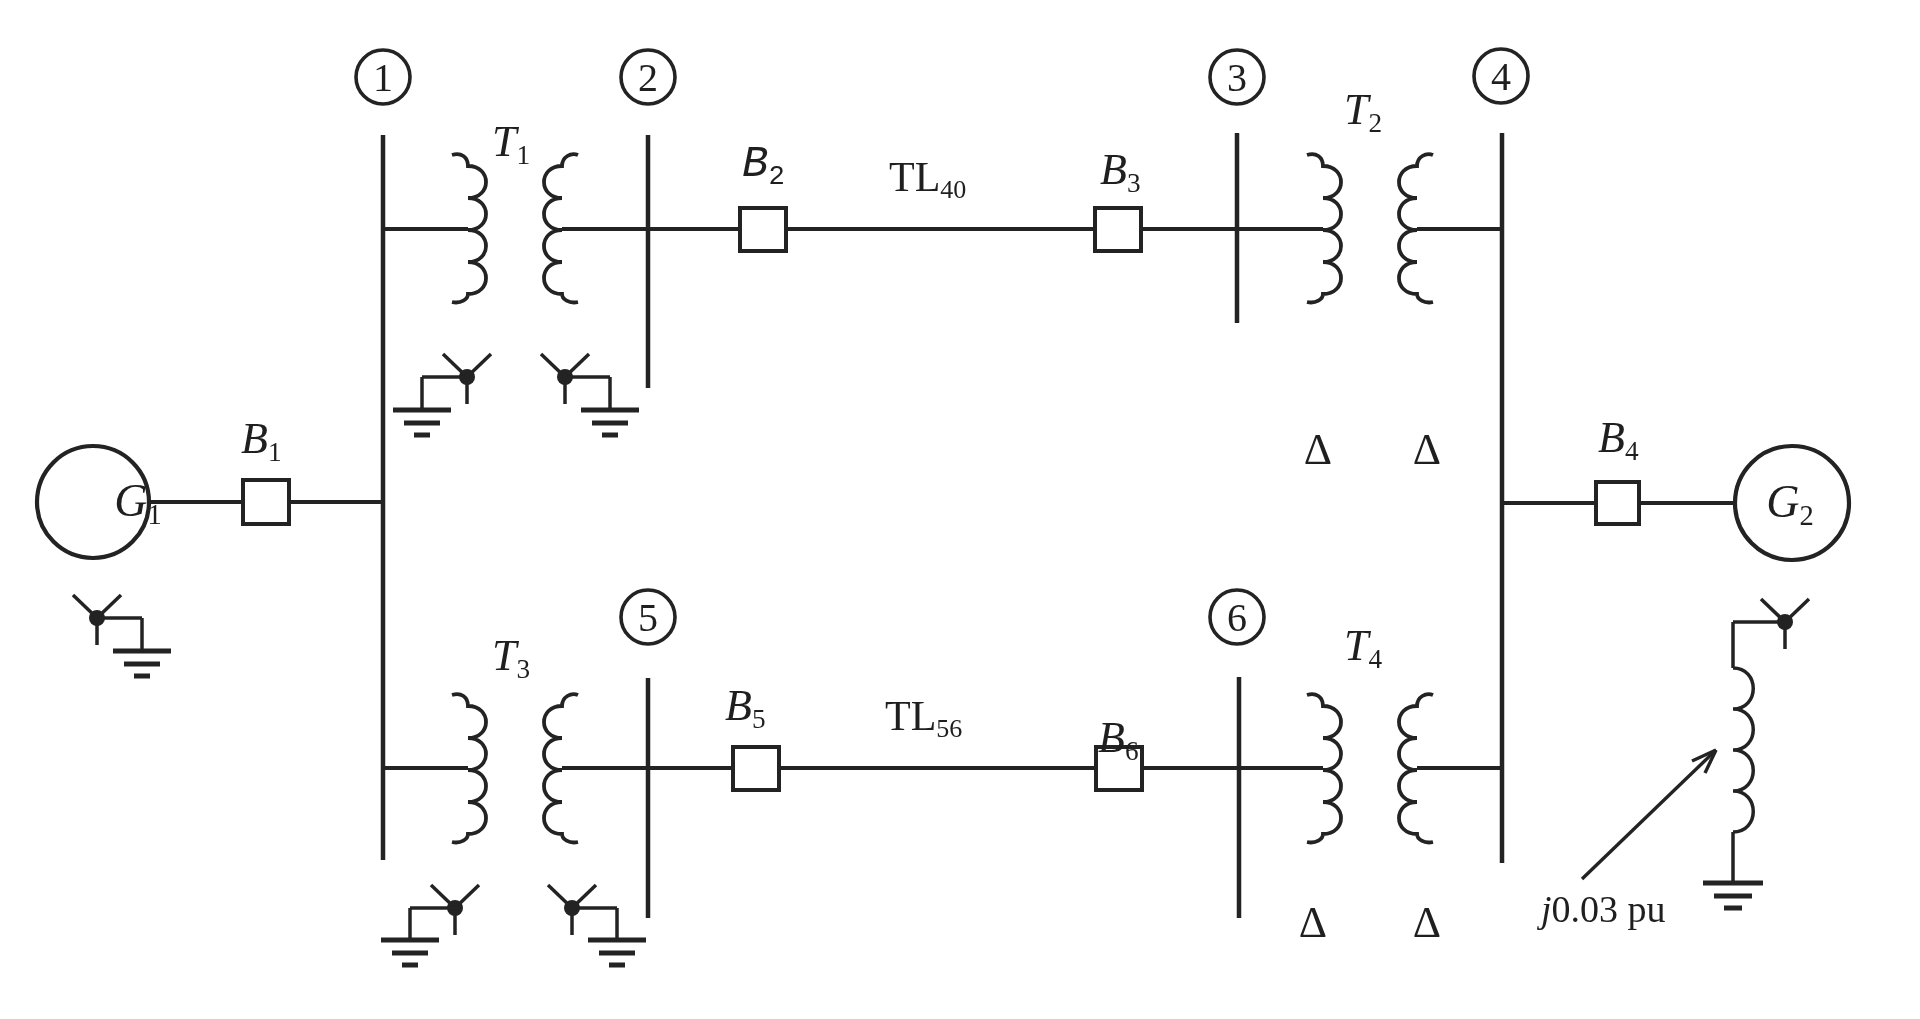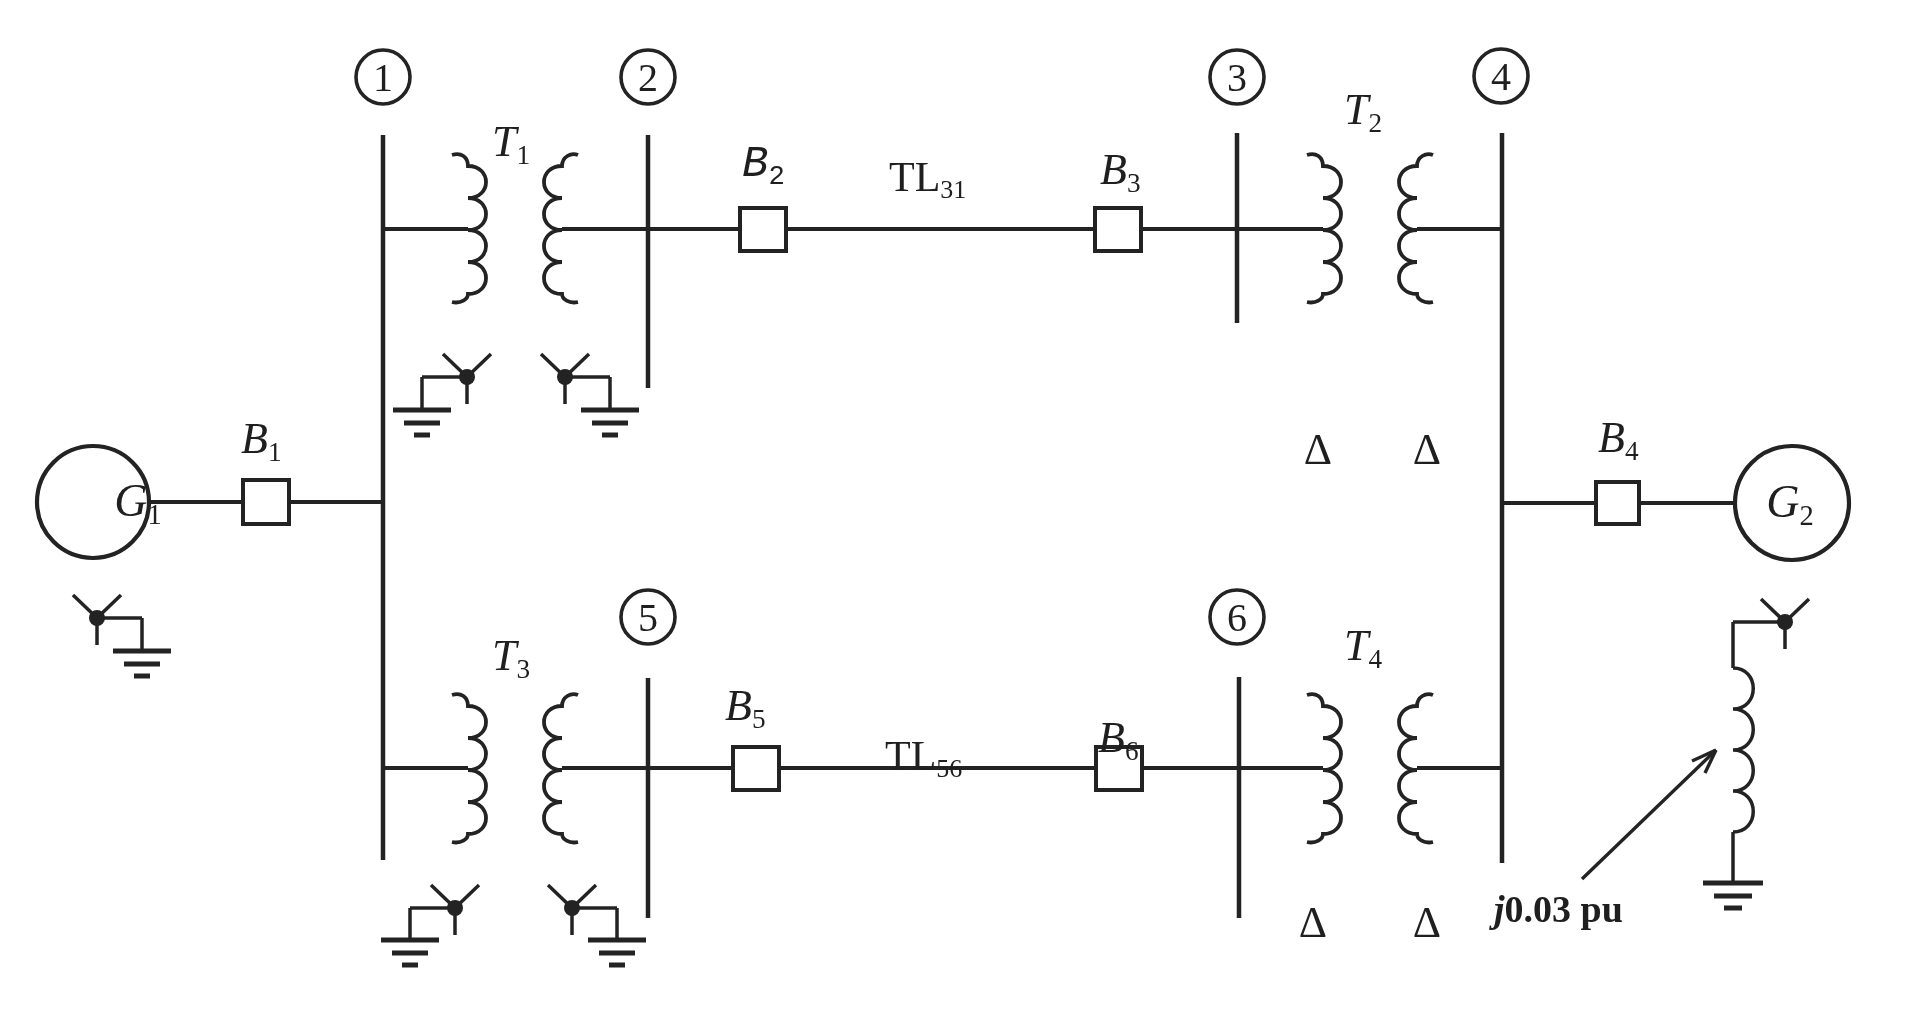--- a/index.html
+++ b/index.html
@@ -238,28 +238,28 @@
     <span>B</span><span class="sub">4</span>
   </div>
   <div class="alabel complbl" style="left:725px;top:684px;text-align:center;">
     <span>B</span><span class="sub">5</span>
   </div>
   <div class="alabel complbl" style="left:1098px;top:685px;margin-top:31px;">
     <span>B</span><span class="sub">6</span>
   </div>
 
   <div class="alabel tllbl" style="left:889px;top:156px;">
-    <span>TL</span><span class="sub">31</span>
-  </div>
-  <div class="alabel tllbl" style="left:885px;top:735px;">
+    <span>TL</span><span class="sub">40</span>
+  </div>
+  <div class="alabel tllbl" style="left:885px;top:695px;">
     <span>TL</span><span class="sub">56</span>
   </div>
 
   <div class="clabel delta" style="left:1318px;top:450px;">Δ</div>
   <div class="clabel delta" style="left:1427px;top:450px;">Δ</div>
   <div class="clabel delta" style="left:1313px;top:923px;">Δ</div>
   <div class="clabel delta" style="left:1427px;top:923px;">Δ</div>
 
-  <div class="alabel annot" style="left:1494px;top:890px;font-weight:bold;">
+  <div class="alabel annot" style="left:1541px;top:890px;">
     <span class="ital">j</span><span>0.03 pu</span>
   </div>
 
 </div>
 
 </body></html>

